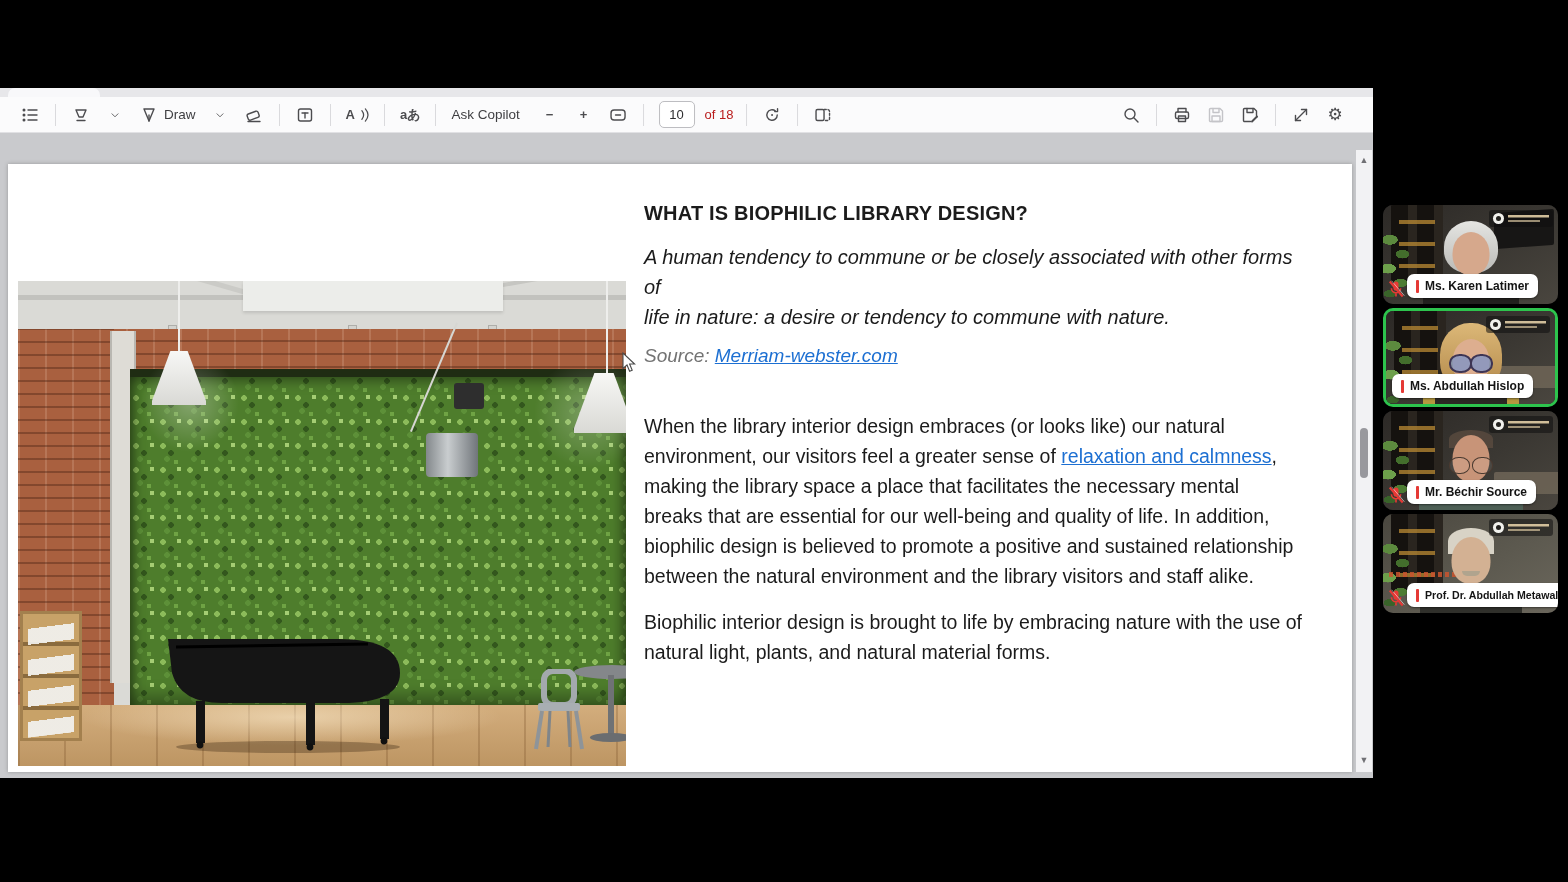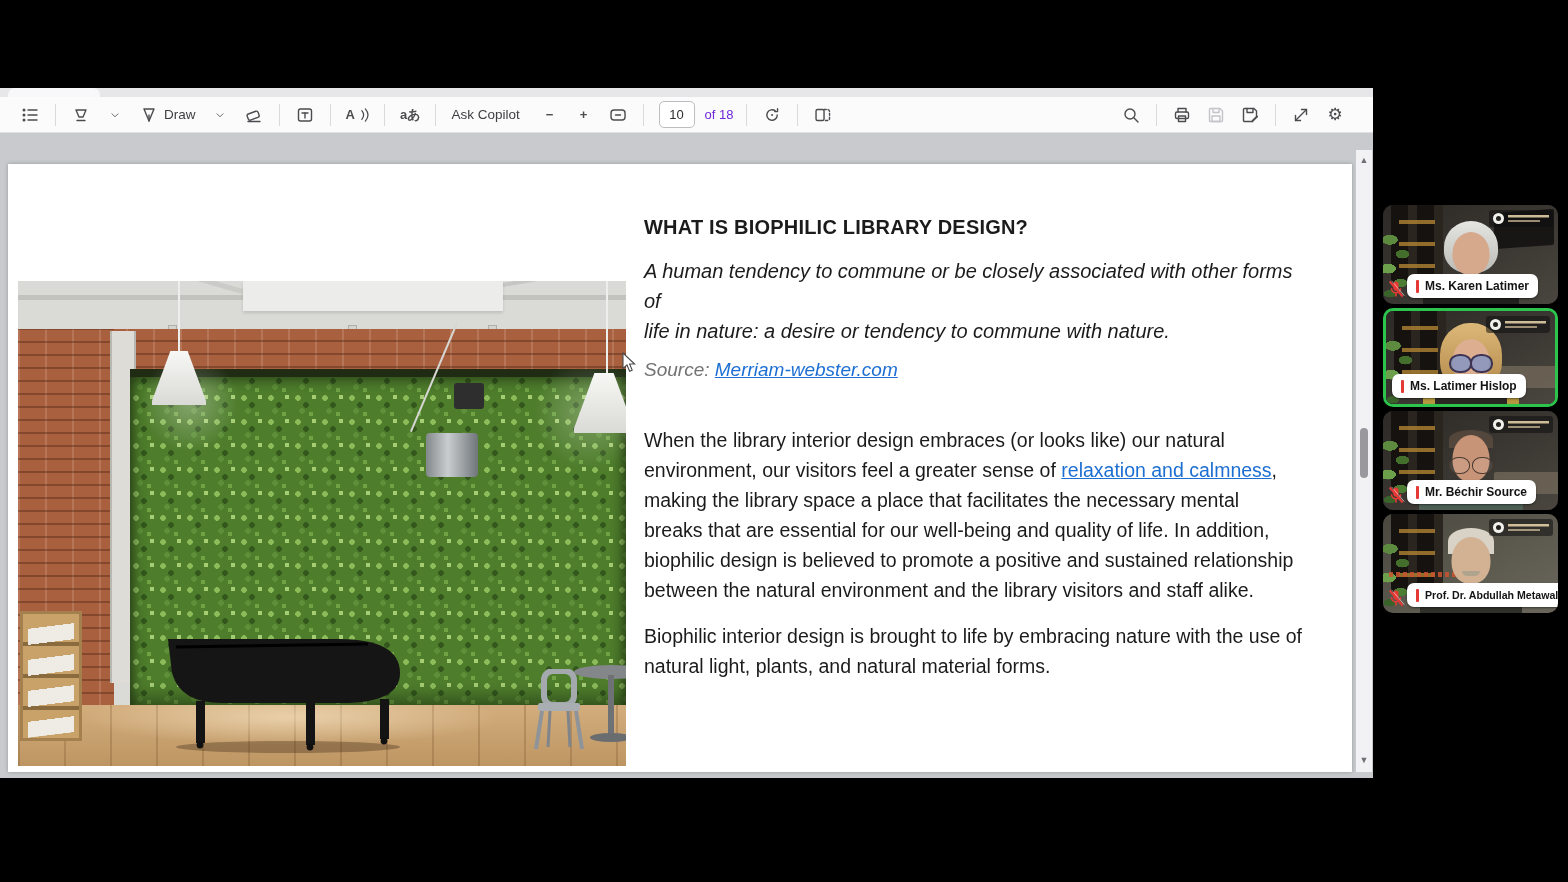--- a/index.html
+++ b/index.html
@@ -19,38 +19,38 @@
   .tbtn{height:34px;min-width:32px;border-radius:6px;display:flex;align-items:center;justify-content:center;
         gap:5px;color:#3e3e41;font-size:13.5px;padding:0 6px;cursor:default;background:transparent;border:none;}
   .tbtn svg{display:block;}
   .divider{width:1px;height:22px;background:#dadadd;margin:0 7px;}
   .icon-stroke{stroke:#4c4c4f;fill:none;stroke-width:1.4;stroke-linecap:round;stroke-linejoin:round;}
   .icon-disabled .icon-stroke{stroke:#c4c4c8;}
   .glyph{font-size:13px;color:#4c4c4f;font-weight:bold;}
   .gear{font-size:17px;color:#4c4c4f;font-weight:normal;}
   .pagebox{width:36px;height:27px;border:1px solid #bdbdc1;border-radius:5px;background:#fff;
            text-align:center;font-size:13px;color:#2d2d2f;font-family:"Liberation Sans",sans-serif;margin:0 8px 0 6px;}
-  .page-of{font-size:13px;color:#6d28d9;margin-right:4px;}
+  .page-of{font-size:13px;color:#b91c1c;margin-right:4px;}
 
   
   .content{position:absolute;left:0;top:62px;width:100%;height:628px;background:#c9cacd;}
   .page{position:absolute;left:8px;top:14px;width:1344px;height:608px;background:#ffffff;
         box-shadow:0 0 4px rgba(0,0,0,.25);overflow:hidden;}
 
   
   .scrollbar{position:absolute;right:1px;top:0;width:16px;height:622px;background:#f2f2f4;}
   .sb-arrow{position:absolute;left:0;width:16px;height:16px;color:#707074;font-size:9px;
             display:flex;align-items:center;justify-content:center;}
   .sb-up{top:2px;} .sb-down{bottom:4px;}
   .sb-thumb{position:absolute;left:4px;top:278px;width:8px;height:50px;background:#98989d;border-radius:5px;}
 
   
   .banner{position:absolute;left:2px;top:8px;width:350px;height:60px;background:var(--accent-teal,#4a9a87);
           color:#fbfcfb;font-size:27px;line-height:60px;padding-left:32px;}
-  .textcol{position:absolute;left:636px;top:52px;width:658px;color:#1b1b1b;}
+  .textcol{position:absolute;left:636px;top:38px;width:658px;color:#1b1b1b;}
   .textcol h1{font-size:20px;font-weight:bold;margin:0 0 17px 0;letter-spacing:.2px;}
   .textcol h2{font-size:19.5px;font-weight:bold;margin:0 0 13px 6px;}
   .ital{font-style:italic;font-size:20px;line-height:30px;margin:0 0 13px 0;}
   .source{font-size:19px;font-style:italic;margin:0 0 44px 0;}
   .source .src{color:#737373;text-align:right;}
   .link{color:var(--link-blue,#1c6fd2);text-decoration:underline;cursor:pointer;}
   .bodytext{font-size:19.5px;line-height:30px;margin:0 0 16px 0;}
 
   
   .photo{position:absolute;left:10px;top:117px;width:608px;height:485px;overflow:hidden;background:#dadad6;}
@@ -481,21 +481,21 @@
             <div class="glasses"></div>
             <div class="bodyy"></div>
         </div>
       </div>
       <div class="wm">
         <span class="wm-circle"></span>
         <span class="wm-lines"></span>
       </div>
       <div class="pill">
         <span class="bar"></span>
-        <span class="nm">Ms. Latimer Hislop</span>
+        <span class="nm">Ms. Abdullah Hislop</span>
       </div>
     </div>
 
     <div class="vt t3">
       <div class="room">
         <div class="shelf"></div>
         <div class="plant"></div>
         <div class="sideboard"></div>
         <div class="person">
           <div class="hair"></div>

